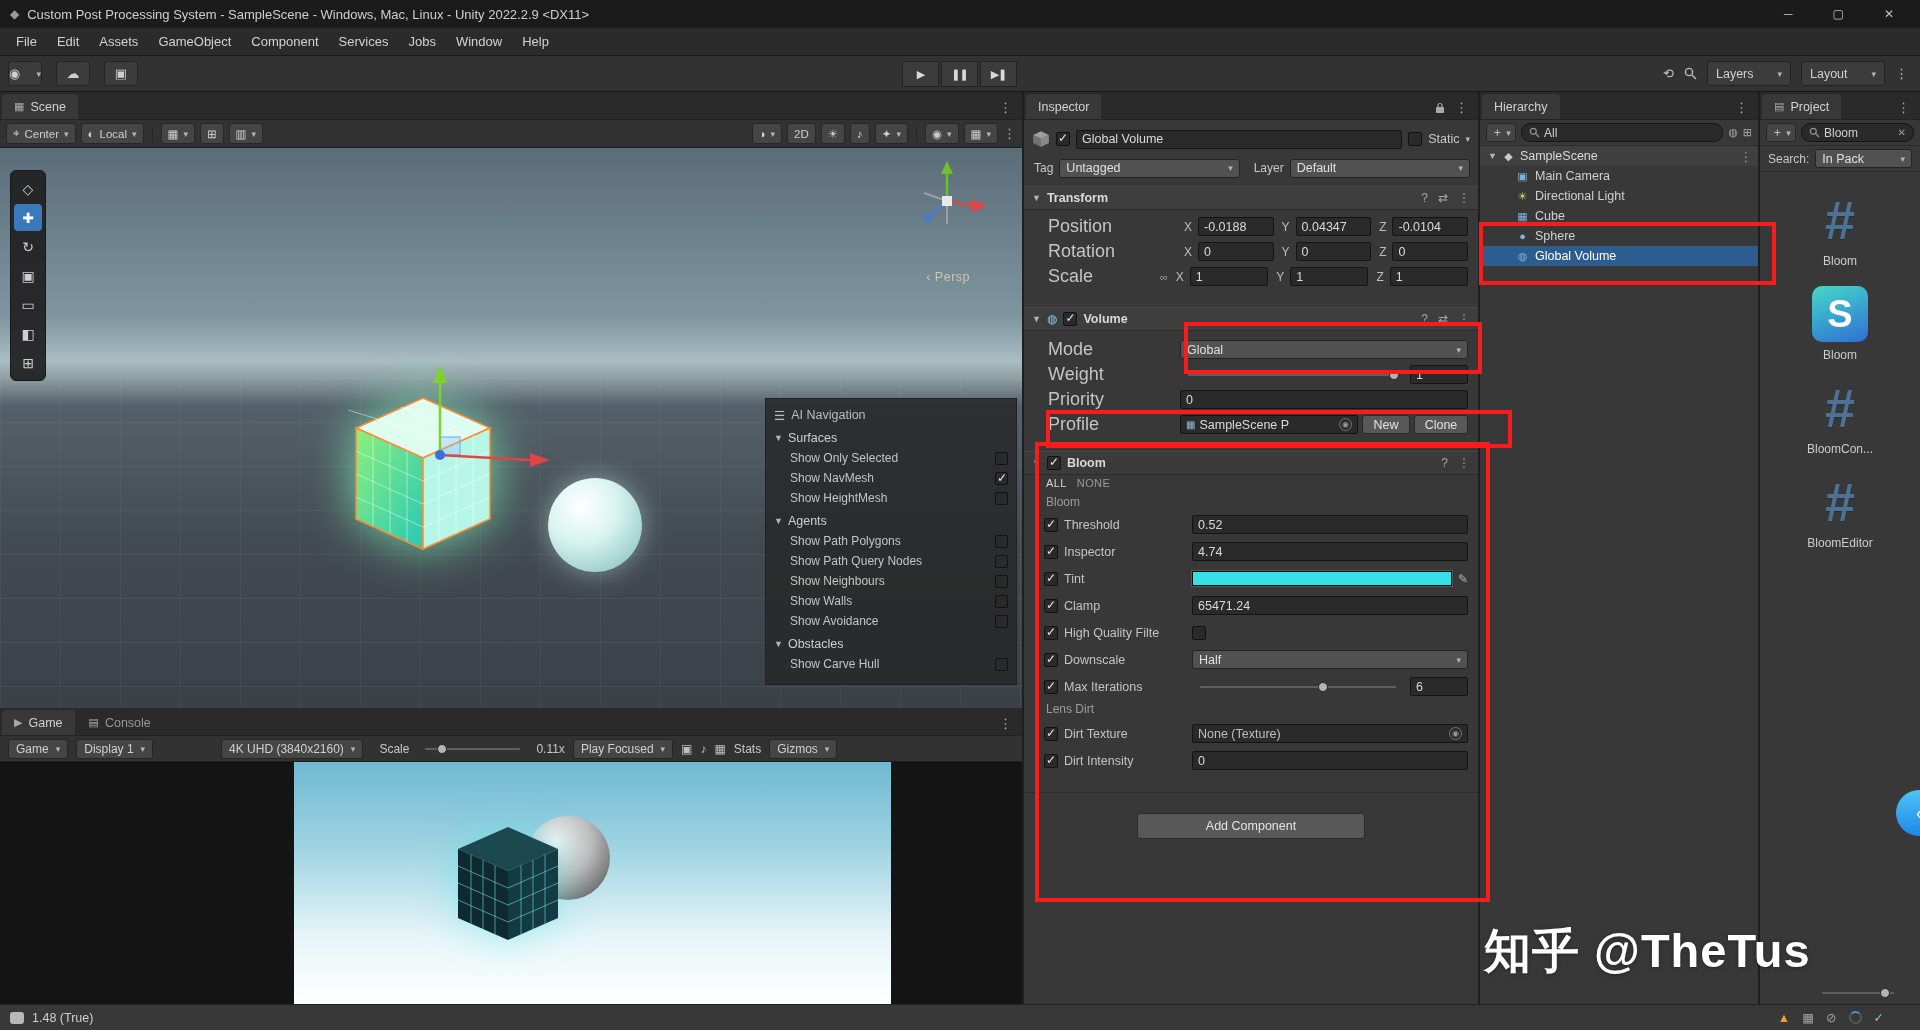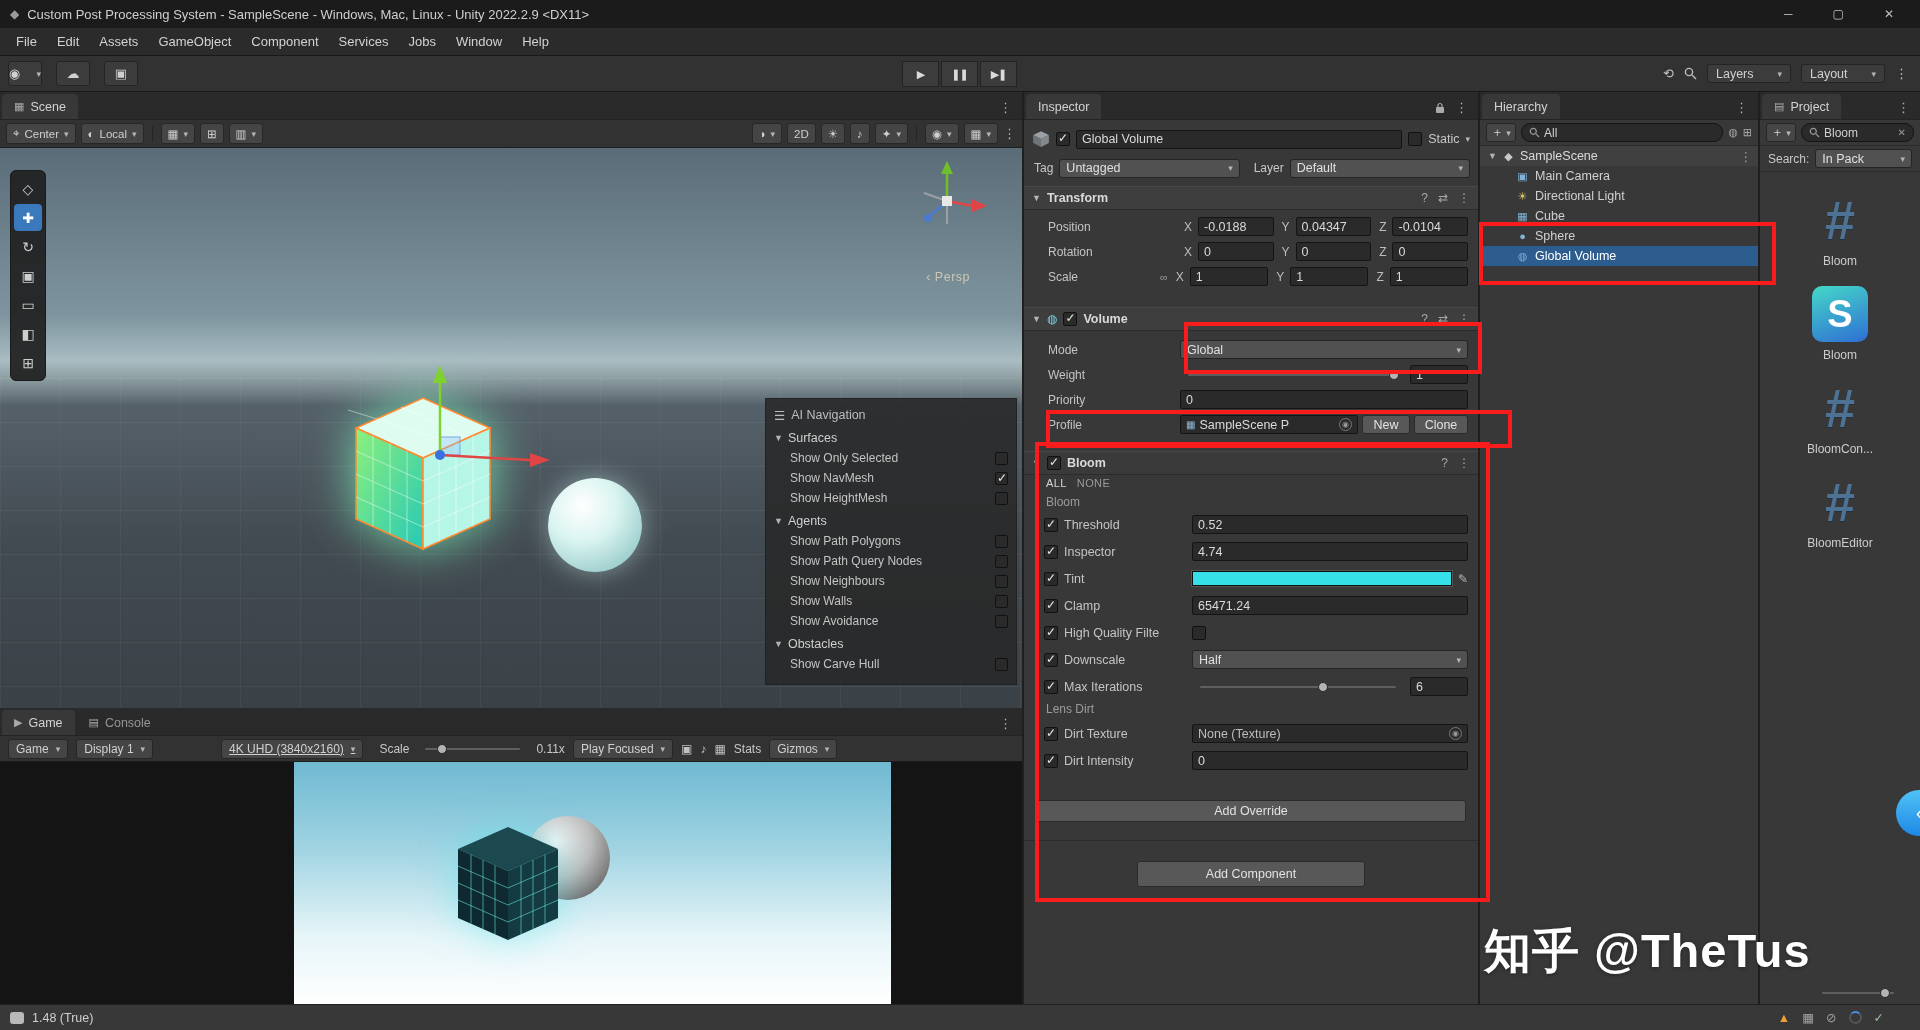--- a/index.html
+++ b/index.html
@@ -10,21 +10,21 @@
 .titlebar{position:absolute;left:0;top:0;right:0;height:28px;background:#1b1b1b;display:flex;align-items:center;gap:8px;padding:0 10px;color:#cfcfcf;font-size:13px;}
 .winbtns{margin-left:auto;display:flex;gap:40px;padding-right:16px;color:#c0c0c0;font-size:12px;}
 .menubar{position:absolute;left:0;top:28px;right:0;height:28px;background:#2b2b2b;border-bottom:1px solid #191919;display:flex;align-items:center;padding:0 6px;}
 .menu-item{padding:4px 10px;border-radius:3px;color:#d2d2d2;font-size:13px;cursor:default;}
 .toolbar{position:absolute;left:0;top:56px;right:0;height:36px;background:#323232;border-bottom:1px solid #181818;display:flex;align-items:center;padding:0 8px;}
 .tb-left{display:flex;align-items:center;gap:14px;}
 .tb-icon{width:34px;height:25px;background:#3c3c3c;border:1px solid #242424;border-radius:3px;display:flex;align-items:center;justify-content:center;color:#cfcfcf;font-size:13px;gap:3px;}
 .play-controls{position:absolute;left:902px;top:5px;display:flex;gap:2px;}
 .play-btn{width:37px;height:26px;background:#3c3c3c;border:1px solid #232323;display:flex;align-items:center;justify-content:center;color:#dadada;font-size:11px;letter-spacing:-1px;}
 .tb-right{margin-left:auto;display:flex;align-items:center;gap:10px;padding-right:4px;}
-.tb-drop{height:19px;background:#3c3c3c;border:1px solid #242424;border-radius:3px;display:flex;align-items:center;gap:8px;padding:0 8px;min-width:84px;font-size:12.5px;color:#d0d0d0;}
+.tb-drop{height:25px;background:#3c3c3c;border:1px solid #242424;border-radius:3px;display:flex;align-items:center;gap:8px;padding:0 8px;min-width:84px;font-size:12.5px;color:#d0d0d0;}
 .caret{font-size:9px;color:#b5b5b5;margin-left:auto;}
 
 
 .pane{position:absolute;background:#383838;overflow:hidden;}
 .tabbar{height:28px;background:#2a2a2a;border-bottom:1px solid #232323;display:flex;align-items:flex-end;padding:0 2px;gap:2px;}
 .tab{height:25px;padding:0 12px;display:flex;align-items:center;gap:6px;background:#383838;border-radius:4px 4px 0 0;color:#d2d2d2;font-size:12.5px;}
 .tab.inactive{background:transparent;color:#969696;}
 .tab-ic{font-size:11px;color:#a9a9a9;}
 .tabbar-right{margin-left:auto;display:flex;align-items:center;gap:10px;padding:0 8px 4px 0;color:#b0b0b0;}
 .ufield{height:19px;background:#2a2a2a;border:1px solid #141414;border-radius:2px;color:#dadada;font-size:12.5px;padding:0 5px;display:flex;align-items:center;gap:4px;min-width:0;}
@@ -72,21 +72,21 @@
 
 .inspector{left:1024px;top:92px;width:454px;height:912px;}
 .go-header{padding:6px 8px;}
 .go-row1{display:flex;align-items:center;gap:6px;height:26px;}
 .go-row2{display:flex;align-items:center;gap:6px;height:24px;margin-top:4px;padding-left:2px;}
 .comp-header{height:24px;background:#3e3e3e;border-top:1px solid #484848;border-bottom:1px solid #2b2b2b;display:flex;align-items:center;gap:6px;padding:0 8px;}
 .fold{font-size:9px;color:#b4b4b4;}
 .comp-title{font-weight:bold;font-size:12.5px;color:#dadada;}
 .hdr-right{margin-left:auto;display:flex;align-items:center;gap:10px;color:#a8a8a8;font-size:12px;}
 .prow{display:flex;align-items:center;height:25px;padding:0 10px 0 24px;gap:4px;}
-.plabel{width:128px;flex:none;color:#c4c4c4;font-size:12px;white-space:nowrap;overflow:hidden;}
+.plabel{width:128px;flex:none;color:#c4c4c4;font-size:18px;white-space:nowrap;overflow:hidden;}
 .axis{color:#bdbdbd;font-size:12px;margin:0 2px 0 4px;}
 .t-field{flex:1;}
 .brow{display:flex;align-items:center;height:27px;padding:0 10px 0 20px;gap:6px;}
 .blabel{width:122px;flex:none;color:#c4c4c4;font-size:12.5px;white-space:nowrap;overflow:hidden;}
 .sec-label{padding:2px 10px 0 22px;height:18px;color:#9c9c9c;font-size:12px;}
 .allnone{display:flex;gap:10px;padding:2px 10px 0 22px;height:18px;font-size:11px;letter-spacing:.4px;}
 .swatch{flex:1;height:15px;border:1px solid #0e0e0e;outline:1px solid #555;}
 .objfield{flex:1;}
 .objpick{margin-left:auto;width:13px;height:13px;border:1px solid #777;border-radius:50%;display:flex;align-items:center;justify-content:center;font-size:8px;color:#999;flex:none;}
 
@@ -387,21 +387,21 @@
     </div>
     <div class="game-toolbar">
       <div class="gt-drop">
           <span>Game</span>
           <span class="caret">▾</span>
         </div>
       <div class="gt-drop">
           <span>Display 1</span>
           <span class="caret">▾</span>
         </div>
-      <div class="gt-drop" style="margin-left:60px;text-decoration:underline;">
+      <div class="gt-drop" style="margin-left:60px;">
           <span>4K UHD (3840x2160)</span>
           <span class="caret">▾</span>
         </div>
       <span style="margin-left:8px;">Scale</span>
       <div class="slider" style="max-width:95px;">
           <span class="knob" style="left:12%;"></span>
         </div>
       <span>0.11x</span>
       <div class="gt-drop">
           <span>Play Focused</span>
@@ -630,21 +630,20 @@
         <span style="flex:1;color:#bdbdbd;">None (Texture)</span>
         <span class="objpick">◉</span>
       </div>
     </div>
     <div class="brow">
       <span class="ucheck on"></span>
       <span class="blabel">Dirt Intensity</span>
       <input class="ufield" style="flex: 1 1 0%;" value="0">
     </div>
 
-    <div class="ubtn" style="height:22px;margin:26px 12px 0 12px;">Add Override</div>
 
     <div style="border-top:1px solid #2c2c2c;margin-top:18px;"></div>
     <div class="ubtn" style="height:26px;width:228px;margin:20px auto 0 auto;">Add Component</div>
   </div>
 
   <div class="pane hierarchy">
     <div class="tabbar">
       <div class="tab">
           <span>Hierarchy</span>
         </div>

